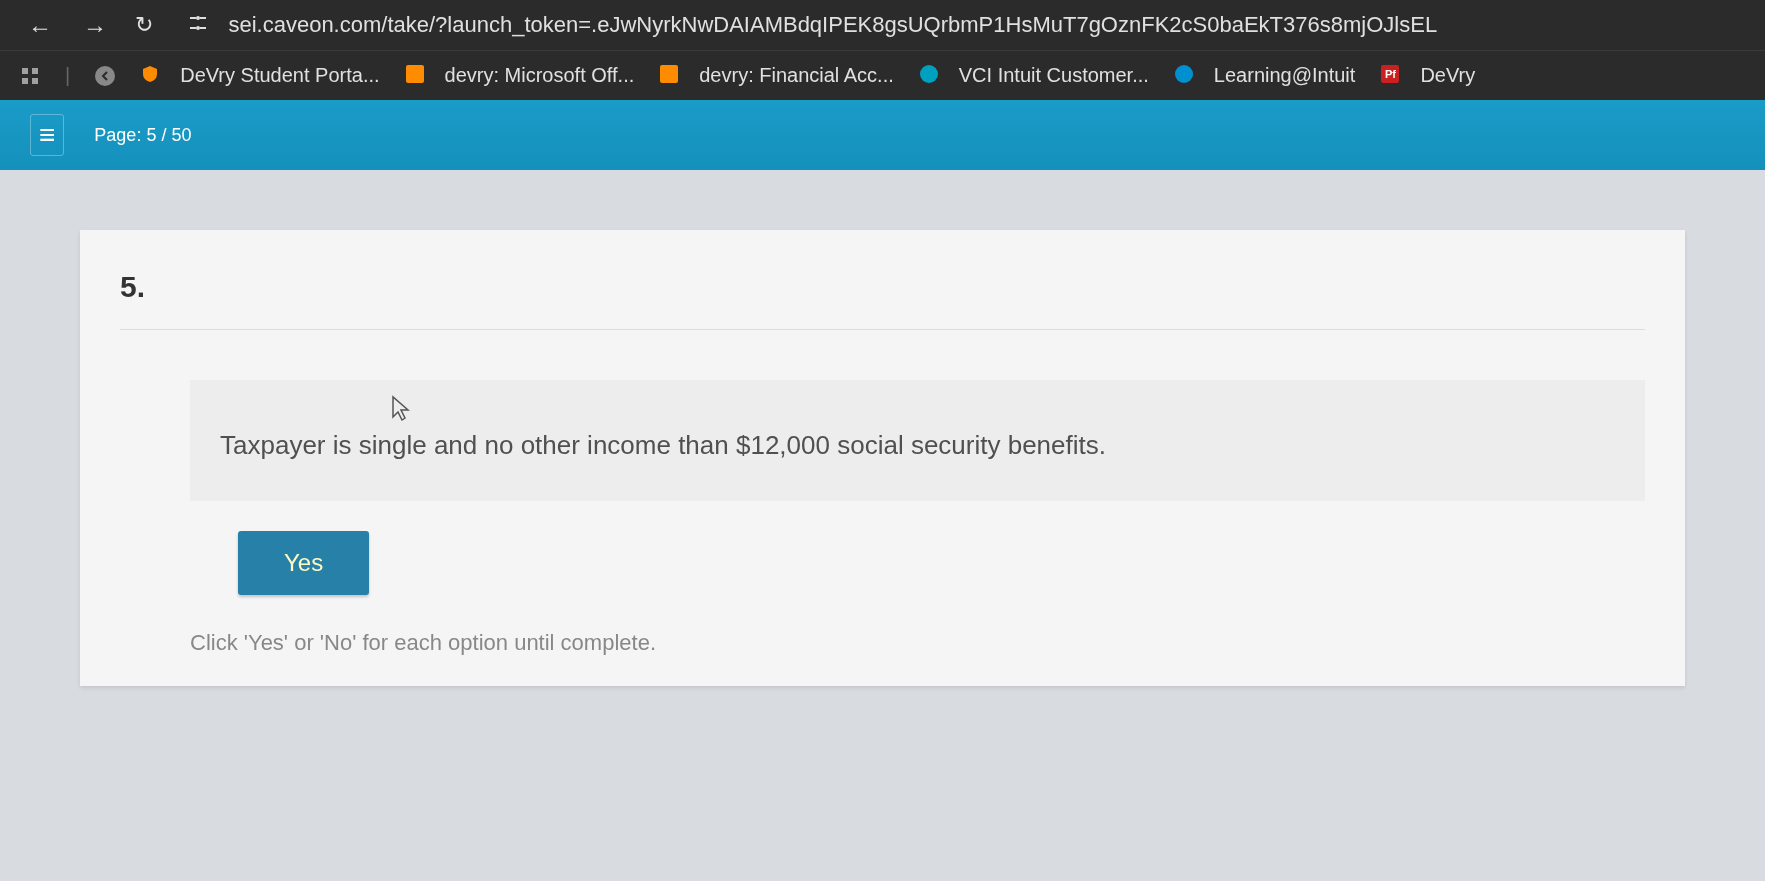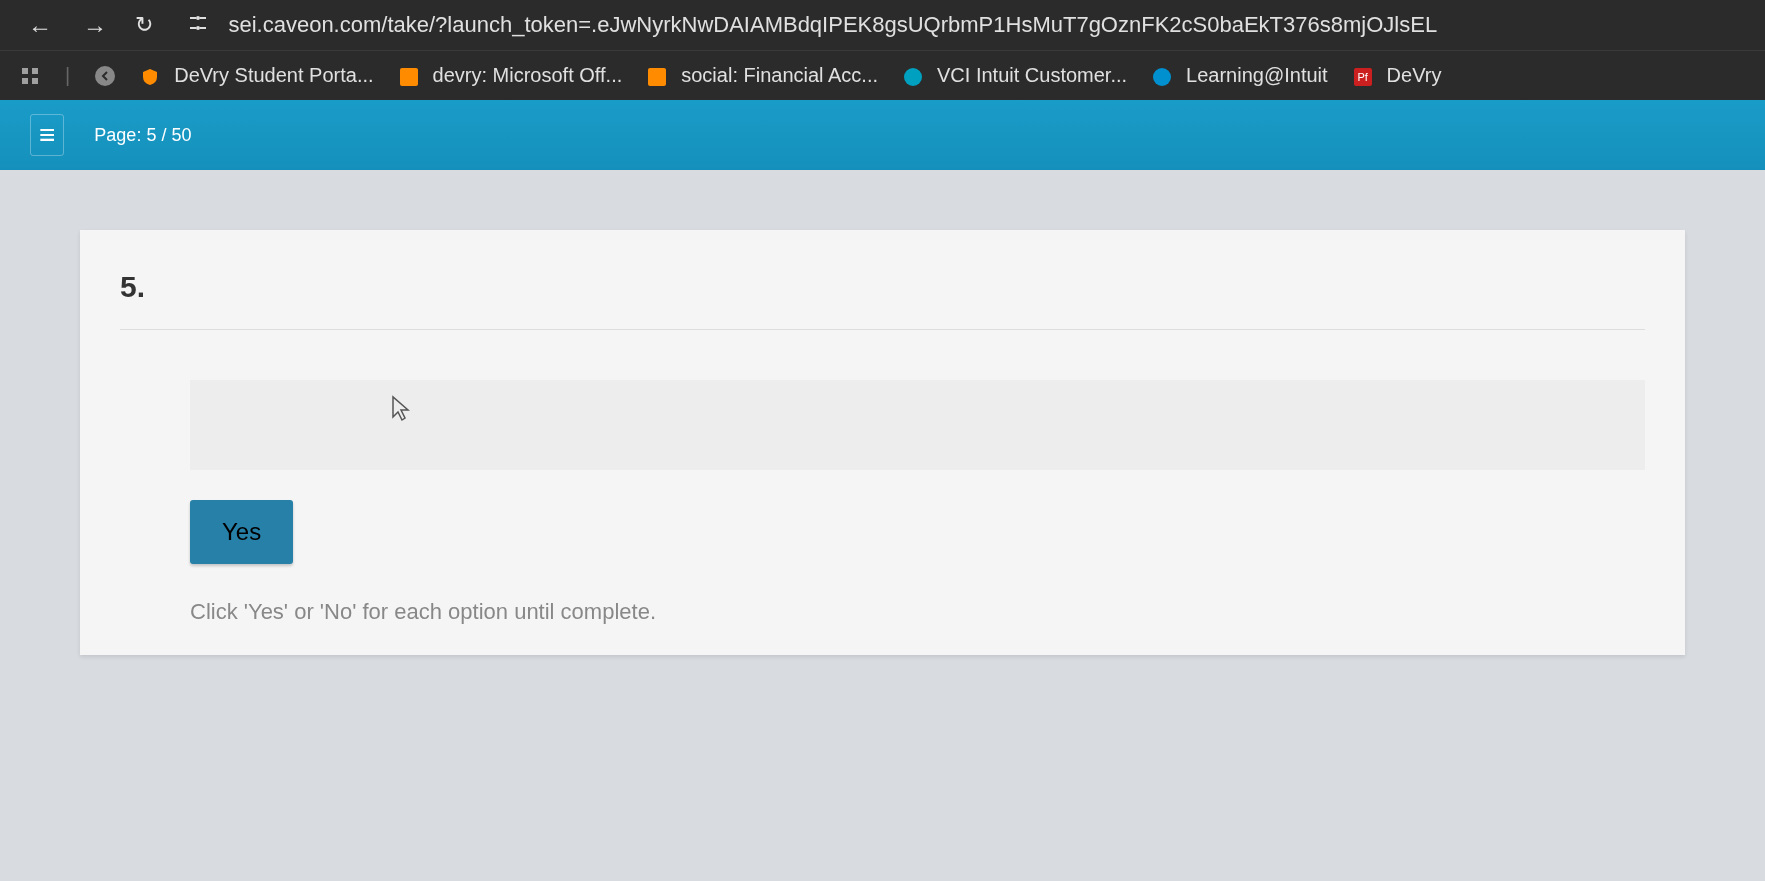--- a/index.html
+++ b/index.html
@@ -62,22 +62,22 @@
       cursor: pointer;
       display: flex;
       align-items: center;
     }
     .bookmark-divider {
       color: #666;
       font-size: 20px;
     }
     .bookmark-item {
       display: flex;
-      align-items: flex-end;
-      gap: 14px;
+      align-items: flex-start;
+      gap: 20px;
       color: #e0e0e0;
       font-size: 20px;
       cursor: pointer;
       white-space: nowrap;
     }
     .bookmark-icon {
       width: 20px;
       height: 20px;
       display: inline-flex;
       align-items: center;
@@ -104,21 +104,21 @@
       background: #0090d0;
       border-radius: 50%;
     }
     .icon-red {
       width: 18px;
       height: 18px;
       background: #cc2020;
       border-radius: 2px;
       color: white;
       font-size: 11px;
-      font-weight: normal;
+      font-weight: bold;
       display: flex;
       align-items: center;
       justify-content: center;
     }
     .icon-gray-circle {
       width: 20px;
       height: 20px;
       background: #888;
       border-radius: 50%;
       display: flex;
@@ -192,27 +192,28 @@
       color: #555;
     }
     .answer-buttons {
       display: flex;
       gap: 25px;
       margin-left: 70px;
       margin-top: 20px;
     }
     .answer-btn {
       background: #2680a8;
-      color: #000000;
+      color: #fef9c3;
       border: none;
-      padding: 18px 32px;
+      padding: 18px 46px;
       font-size: 24px;
       cursor: pointer;
       border-radius: 3px;
       box-shadow: 0 2px 3px rgba(0,0,0,0.2);
+      margin-left: 48px;
     }
     .instruction-text {
       margin-left: 70px;
       margin-top: 35px;
       font-size: 22px;
       color: #888;
     }
   </style>
 </head>
 <body>
@@ -262,21 +263,21 @@
   <div class="bookmark-item">
     <span class="bookmark-icon">
         <span class="icon-orange"></span>
       </span>
     <span>devry: Microsoft Off...</span>
   </div>
   <div class="bookmark-item">
     <span class="bookmark-icon">
         <span class="icon-orange"></span>
       </span>
-    <span>social: Financial Acc...</span>
+    <span>devry: Financial Acc...</span>
   </div>
   <div class="bookmark-item">
     <span class="bookmark-icon">
         <span class="icon-teal"></span>
       </span>
     <span>VCI Intuit Customer...</span>
   </div>
   <div class="bookmark-item">
     <span class="bookmark-icon">
         <span class="icon-blue"></span>
@@ -300,19 +301,20 @@
   <div class="question-card">
     <div class="question-row">
       <span class="question-number">5.</span>
     </div>
     <div class="scenario-box">
       <span class="cursor-icon">
         <svg width="22" height="28" viewBox="0 0 22 28">
             <path d="M3 2 L3 22 L8 17 L12 25 L15 23 L11 15 L18 15 Z" fill="none" stroke="#555" stroke-width="1.5"></path>
           </svg>
       </span>
+      <span class="scenario-text">Taxpayer is single and no other income than $12,000 social security benefits.</span>
     </div>
     <div class="answer-buttons">
       <button class="answer-btn">Yes</button>
     </div>
     <div class="instruction-text">Click 'Yes' or 'No' for each option until complete.</div>
   </div>
 </div>
 
 </body></html>

